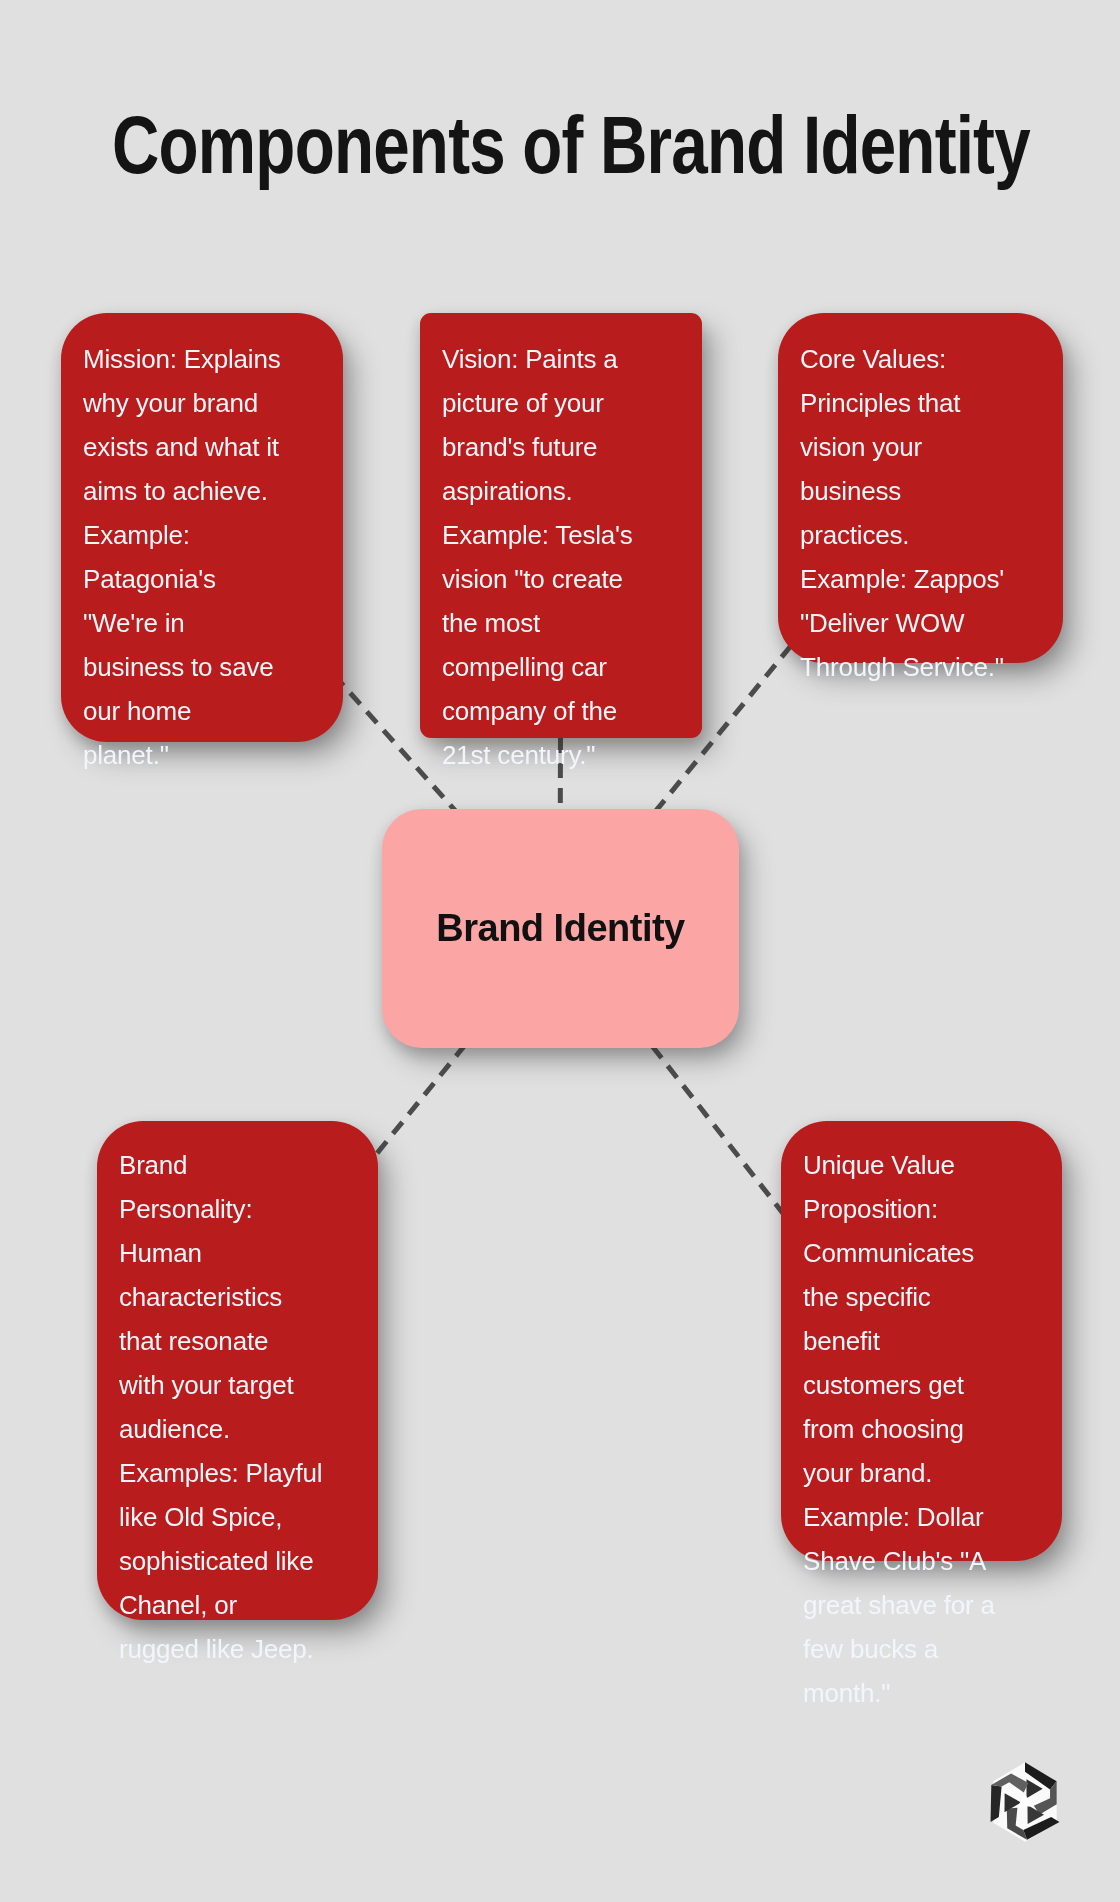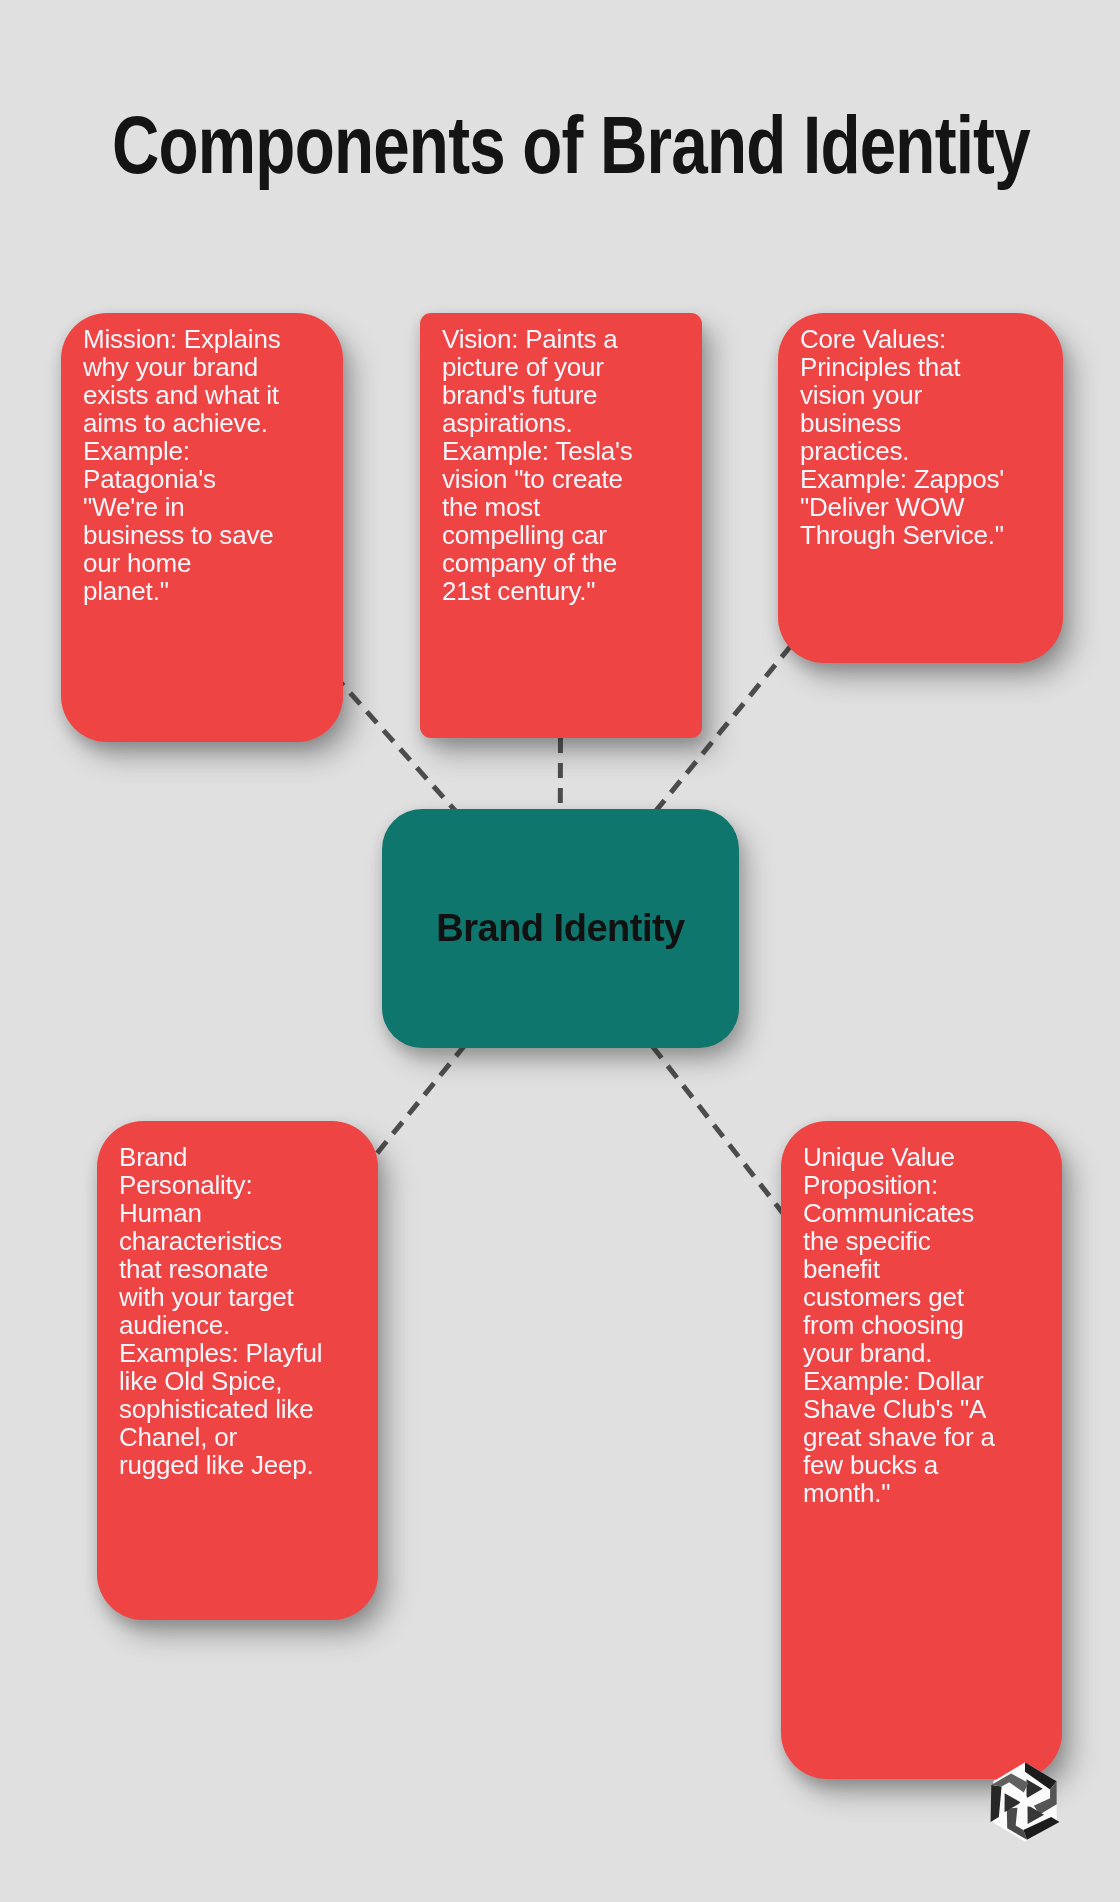--- a/index.html
+++ b/index.html
@@ -18,40 +18,40 @@
     font-size:82px;font-weight:bold;color:#141414;
     line-height:1.0;letter-spacing:-1px;
     transform:scaleX(0.80);transform-origin:50% 50%;
     white-space:nowrap;
   }
 
   #connectors{position:absolute;top:0;left:0;z-index:0;}
 
   .node{
     position:absolute;z-index:2;
-    background:#ef4444;
+    background:#b91c1c;
     border-radius:46px;
     box-shadow:0 6px 14px rgba(0,0,0,0.16), 12px 16px 26px rgba(60,60,60,0.38);
     color:#f2f5fa;
-    font-size:26px;line-height:28px;
-    padding:12px 22px;
+    font-size:26px;line-height:44px;
+    padding:24px 22px;
     box-sizing:border-box;
     white-space:pre-line;
     letter-spacing:-0.2px;
   }
   .node-mission{left:61px;top:313px;width:282px;height:429px;}
   .node-vision{left:420px;top:313px;width:282px;height:425px;border-radius:11px;}
   .node-core-values{left:778px;top:313px;width:285px;height:350px;}
   .node-brand-personality{left:61px;top:1121px;width:281px;height:499px;padding-top:22px;margin-left:36px;}
-  .node-uvp{left:781px;top:1121px;width:281px;height:658px;padding-top:22px;}
+  .node-uvp{left:781px;top:1121px;width:281px;height:440px;padding-top:22px;}
 
   .center-node{
     position:absolute;z-index:2;
     left:382px;top:809px;width:357px;height:239px;
-    background:#0f766e;
+    background:#fca5a5;
     border-radius:40px;
     box-shadow:0 6px 14px rgba(0,0,0,0.14), 10px 14px 24px rgba(60,60,60,0.34);
     display:flex;align-items:center;justify-content:center;
   }
   .center-node .label{
     font-size:38px;font-weight:bold;color:#111;
     letter-spacing:-0.5px;
   }
 
   .logo{

